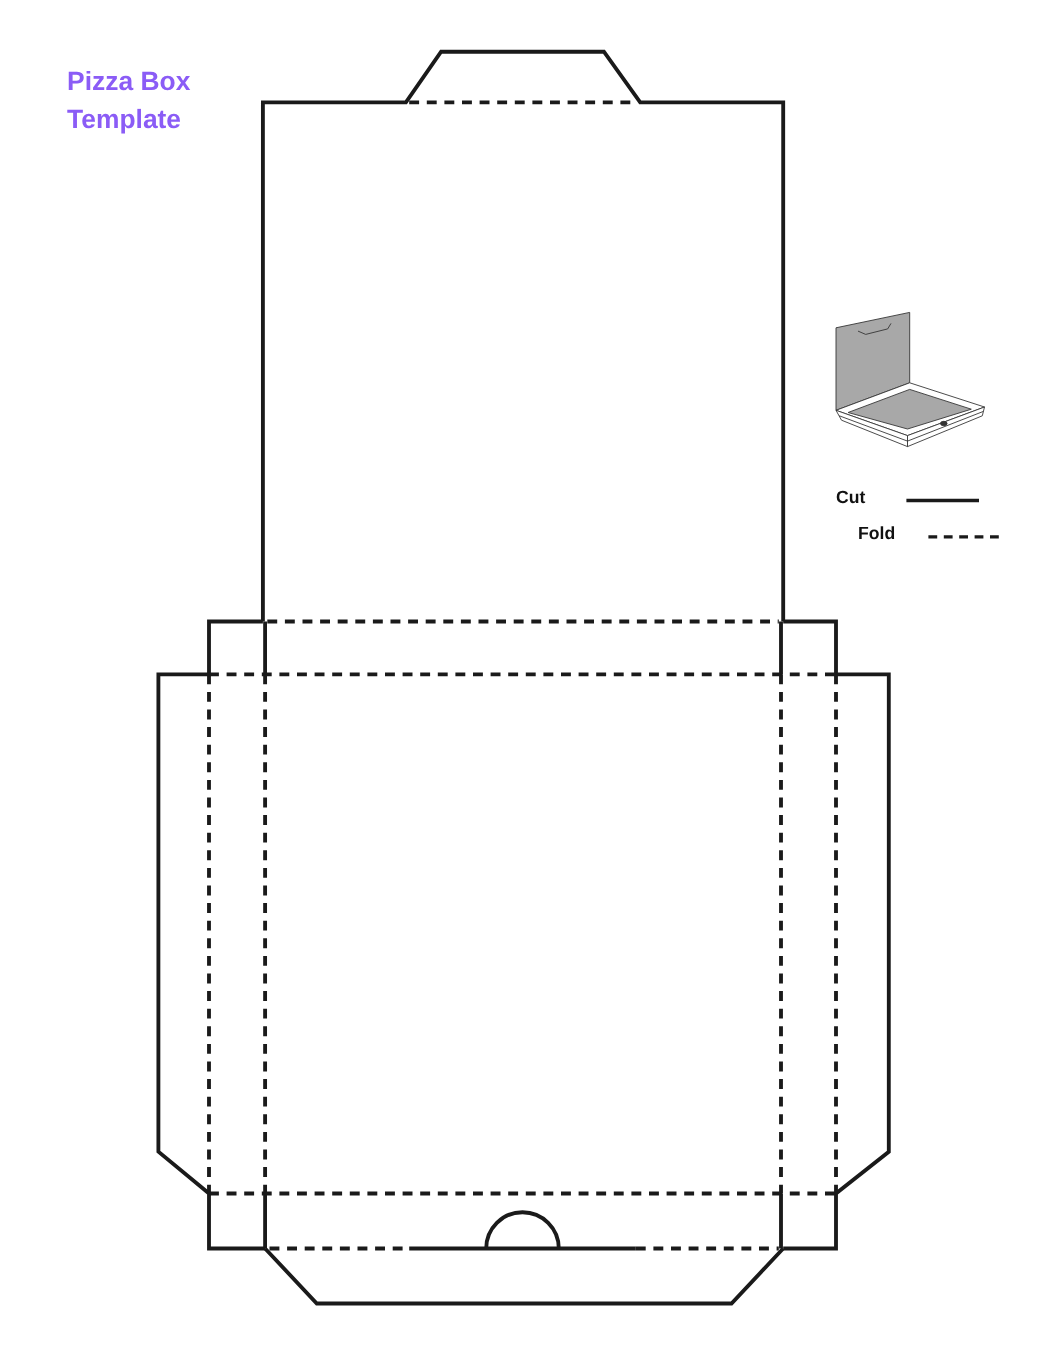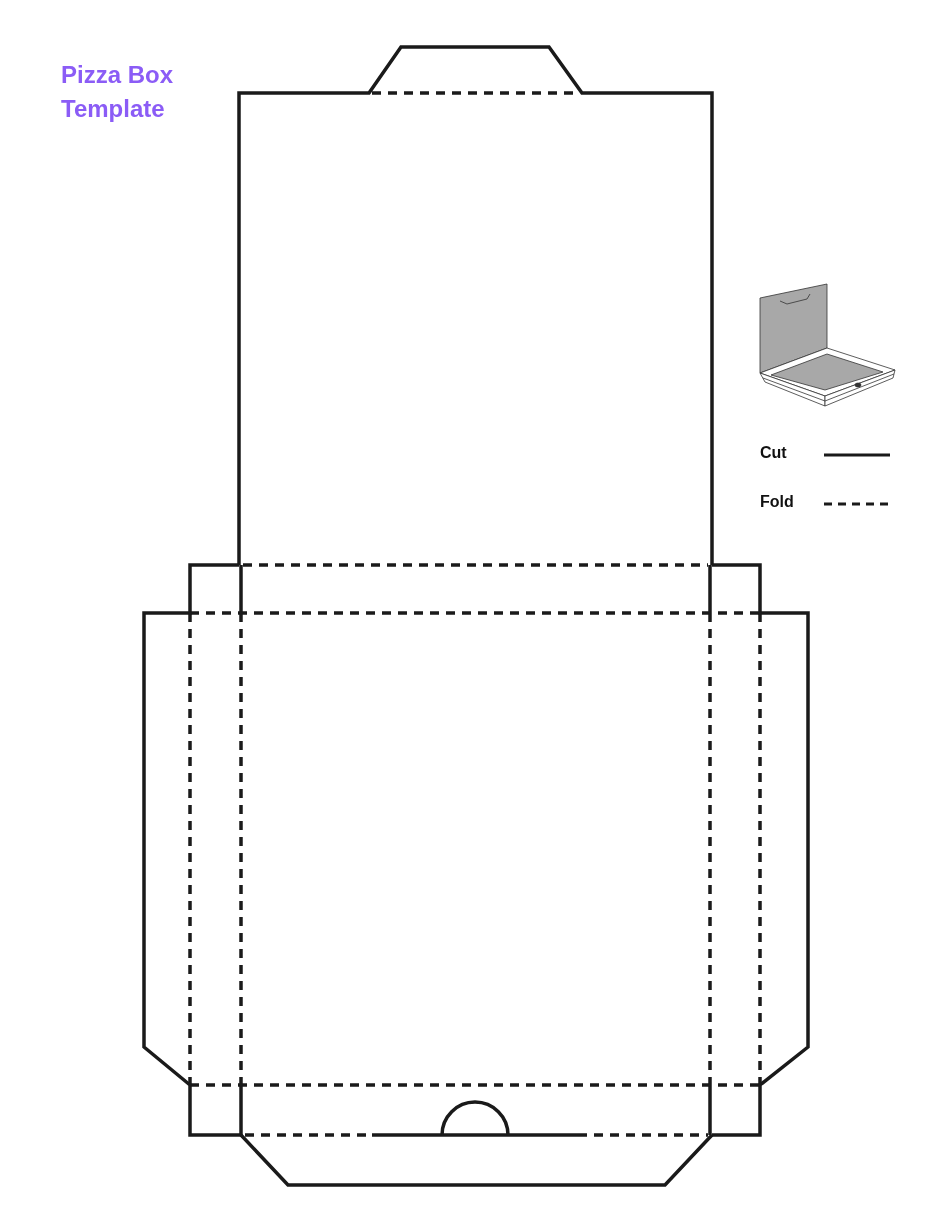--- a/index.html
+++ b/index.html
@@ -3,21 +3,21 @@
 <meta charset="utf-8">
 <style>
   html, body { margin:0; padding:0; background:#ffffff; }
   body { width:950px; height:1230px; position:relative; overflow:hidden; font-family:"Liberation Sans", sans-serif; }
   .title { position:absolute; left:61px; top:58px; font-size:24px; font-weight:bold; line-height:34px; color:#8b5cf6; }
   .diagram { position:absolute; left:0; top:0; }
   .preview { position:absolute; left:755px; top:278px; width:150px; height:140px; }
   .legend-row { position:absolute; left:760px; display:flex; align-items:center; }
   .legend-label { font-size:16px; font-weight:bold; color:#111; width:62px; }
   .legend-cut { top:443px; }
-  .legend-fold { top:492px; }
+  .legend-fold { top:476px;margin-left:20px; }
 </style>
 </head>
 <body>
 
 <div class="title">
   <div>Pizza Box</div>
   <div>Template</div>
 </div>
 
 <svg class="diagram" width="950" height="1230" viewBox="0 0 950 1230">

